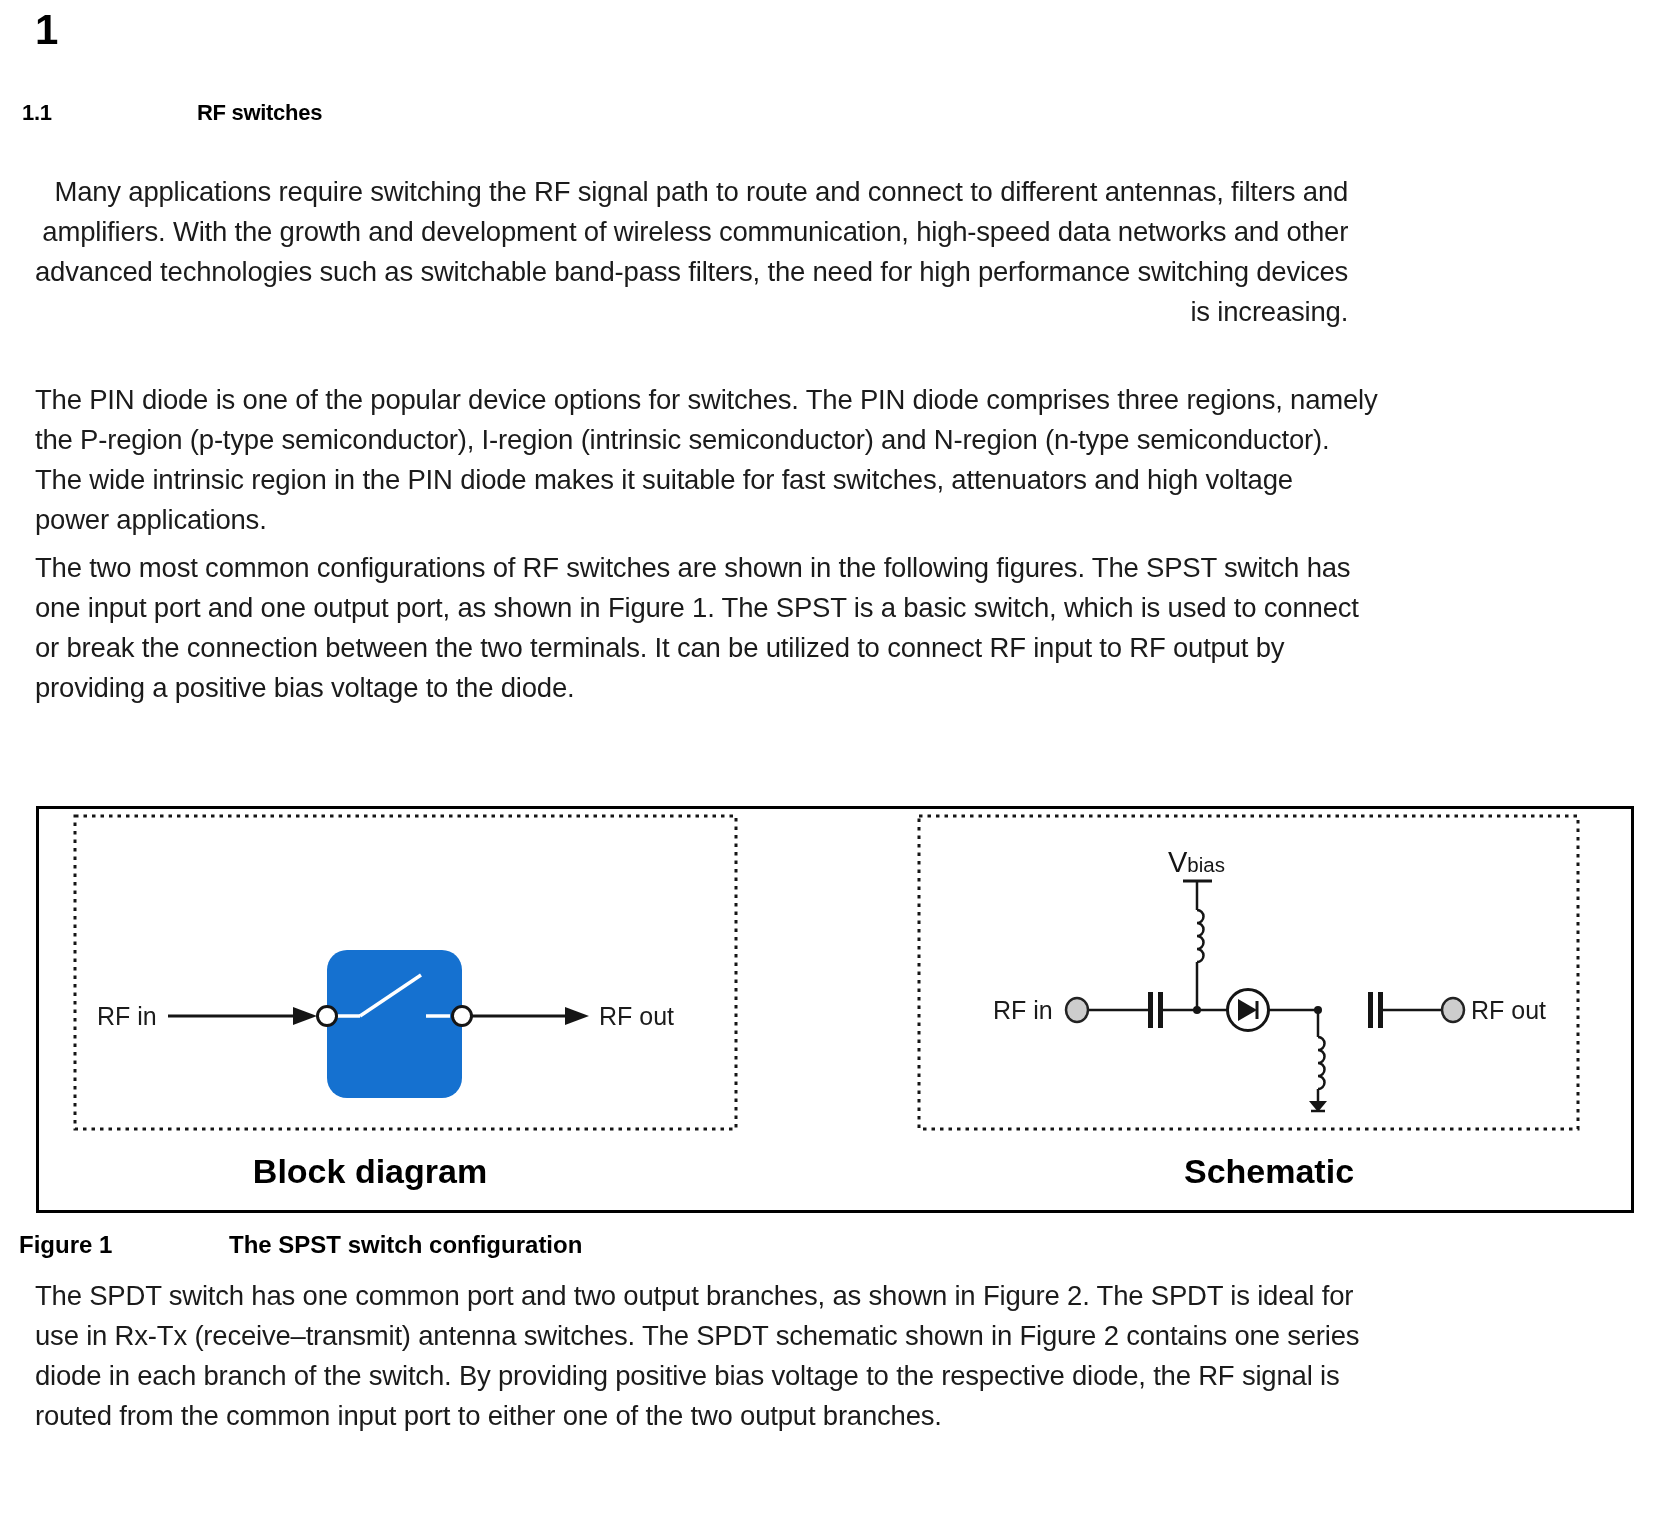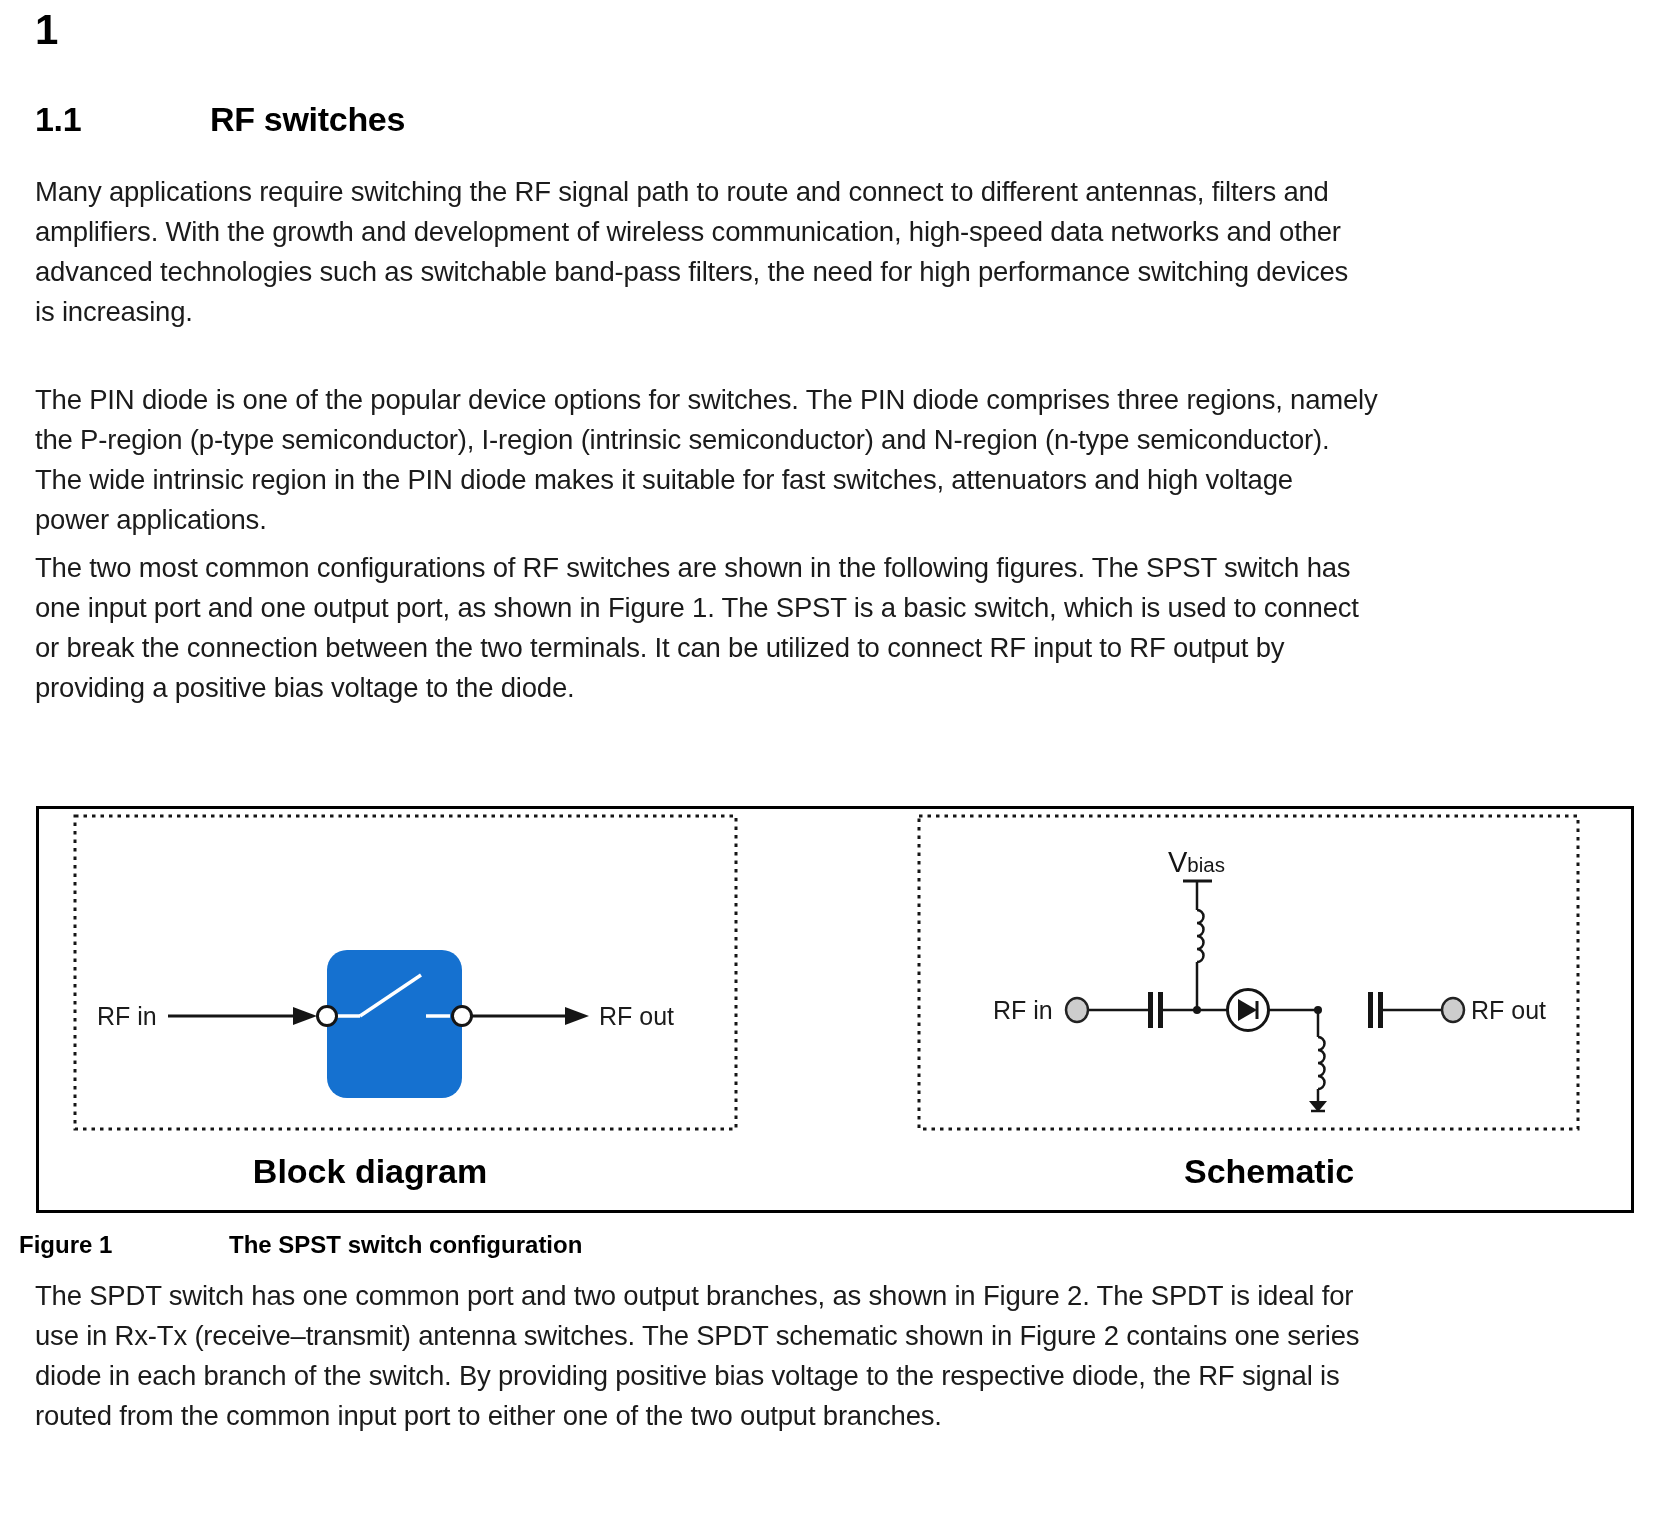--- a/index.html
+++ b/index.html
@@ -4,27 +4,27 @@
 <style>
   html,body{margin:0;padding:0;}
   body{
     width:1661px;height:1521px;position:relative;background:#ffffff;
     font-family:"Liberation Sans",sans-serif;color:#1b1b1b;overflow:hidden;
   }
   .abs{position:absolute;}
   .hrow{display:flex;font-weight:700;color:#000;white-space:nowrap;}
   .h1row{left:35px;top:6px;font-size:42px;letter-spacing:-0.5px;}
   .h1row .num{width:210px;}
-  .h2row{left:35px;top:100px;font-size:34px;letter-spacing:-0.3px;}
+  .h2row{left:22px;top:100px;font-size:22px;letter-spacing:-0.3px;}
   .h2row .num{width:175px;}
   .bodytext{
     left:35px;font-size:27.5px;line-height:40px;letter-spacing:-0.2px;
     white-space:pre-line;color:#1b1b1b;
   }
-  .p1{top:172px;}
+  .p1{top:172px;text-align:right;}
   .p2{top:380px;}
   .p3{top:548px;}
   .p4{top:1276px;}
   .figurebox{
     left:36px;top:806px;width:1598px;height:407px;
     border:3px solid #000;box-sizing:border-box;background:#fff;
   }
   .figurebox svg{position:absolute;left:-3px;top:-3px;}
   .caption{left:19px;top:1231px;font-size:24px;font-weight:700;color:#000;display:flex;white-space:nowrap;}
   .caption .num{width:210px;}

